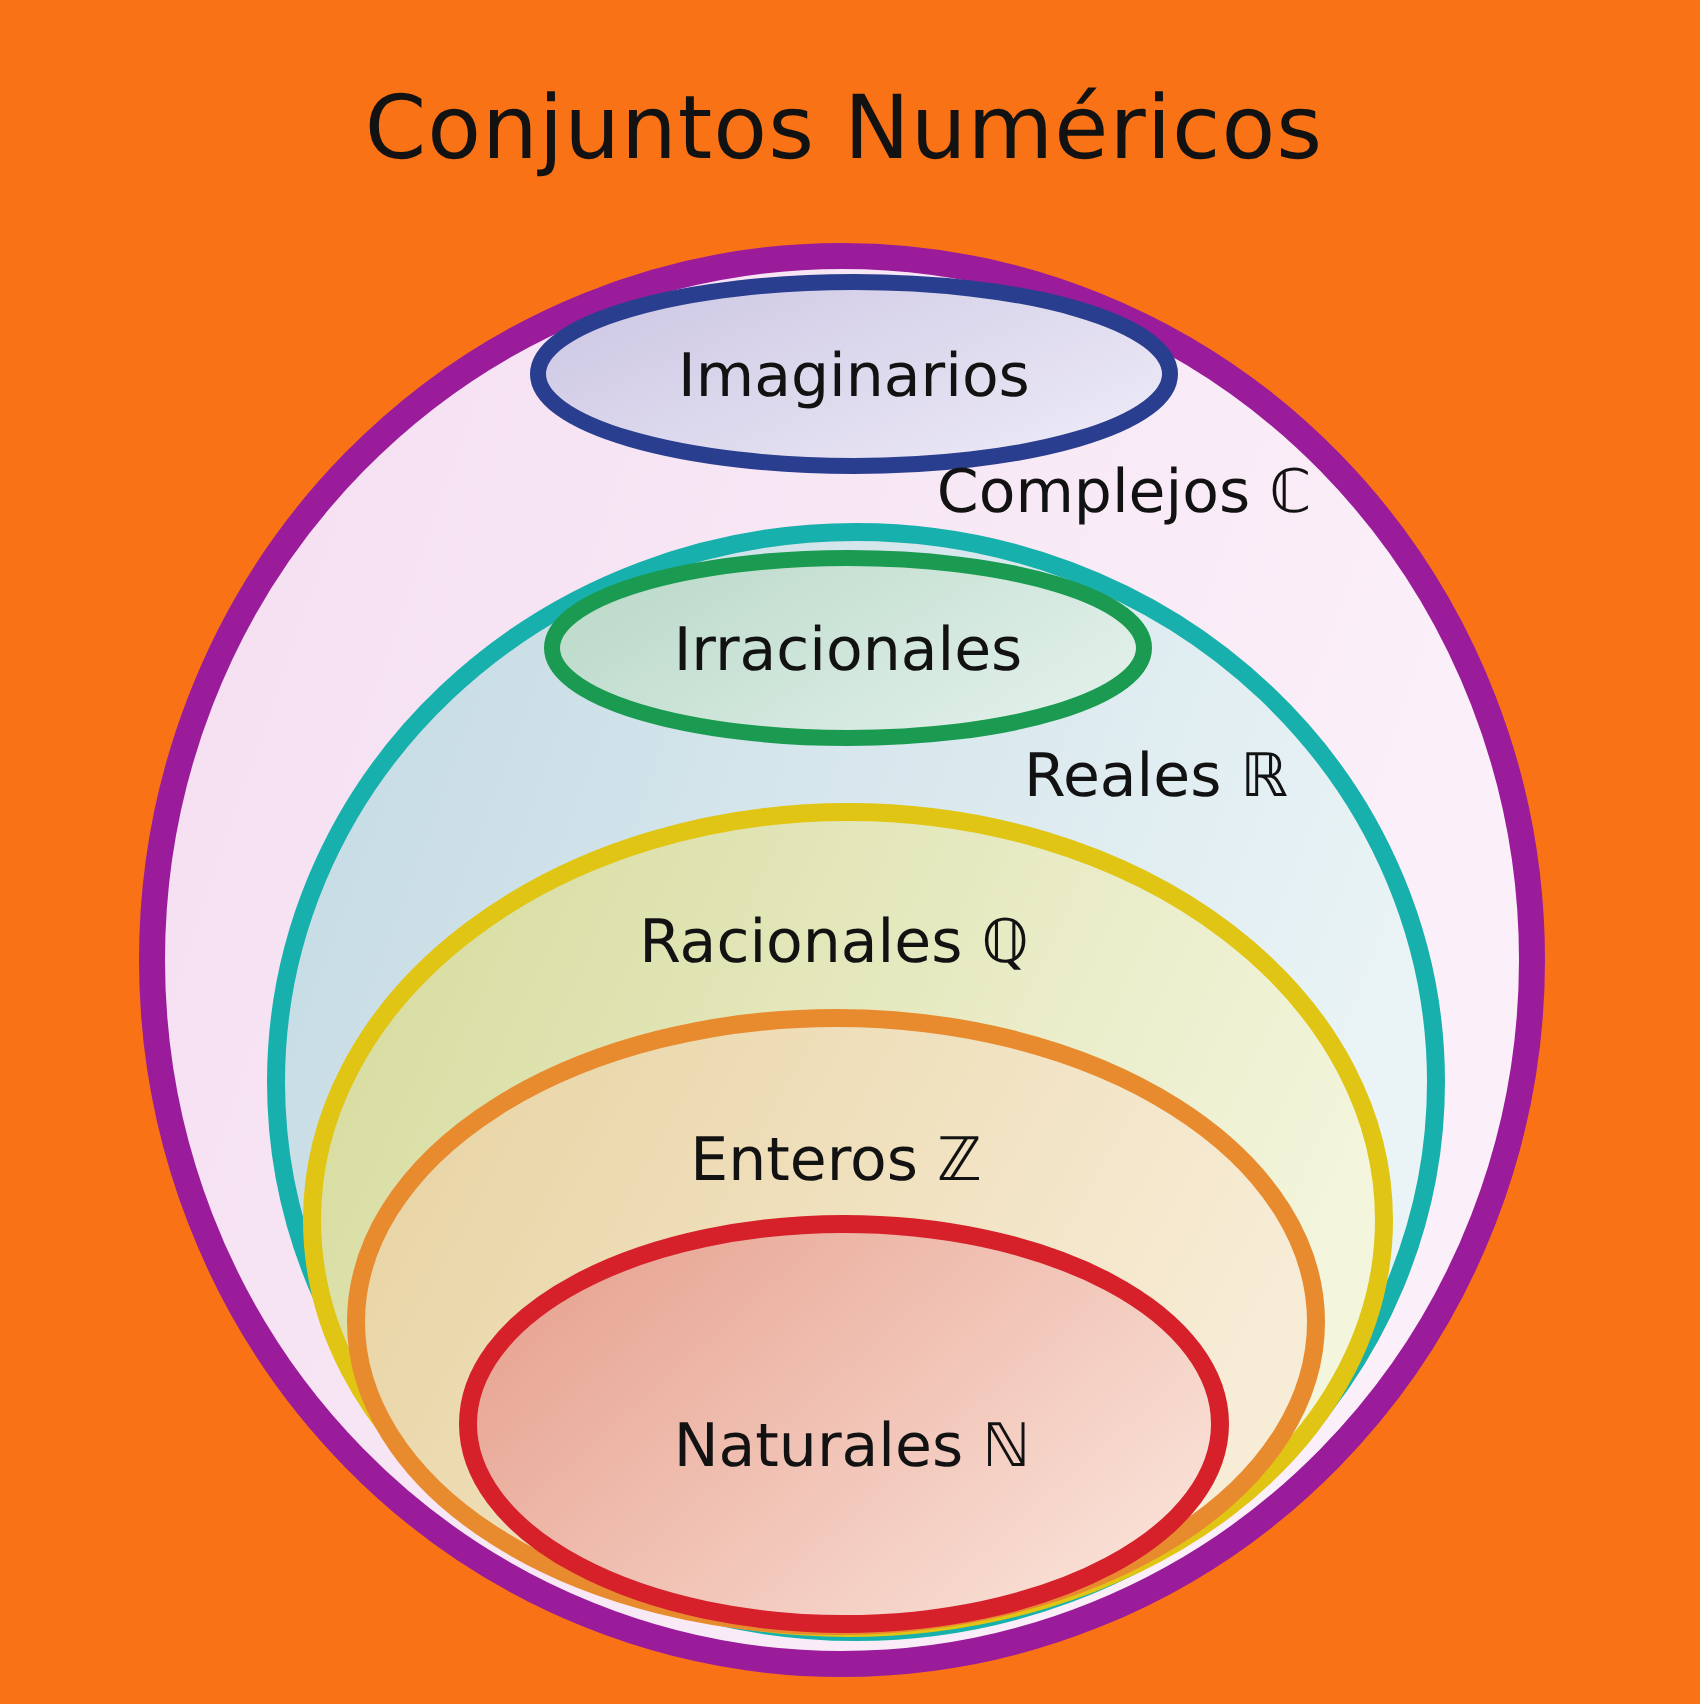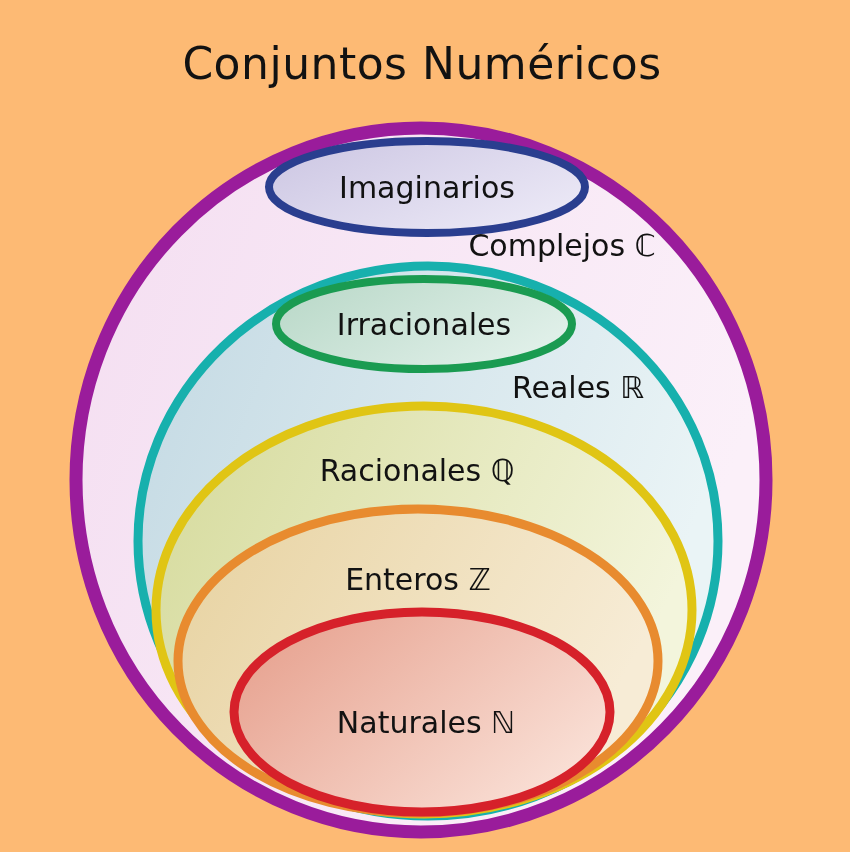--- a/index.html
+++ b/index.html
@@ -8,21 +8,21 @@
     background: #ffffff;
     width: 850px;
     height: 852px;
     overflow: hidden;
     font-family: "DejaVu Sans", sans-serif;
   }
   .stage {
     position: relative;
     width: 850px;
     height: 852px;
-    background: #fdba74;
+    background: #f97316;
   }
   svg text {
     font-family: "DejaVu Sans", sans-serif;
     fill: #121212;
   }
   .title-text {
     font-size: 44px;
     letter-spacing: 0.5px;
   }
   .set-label {

